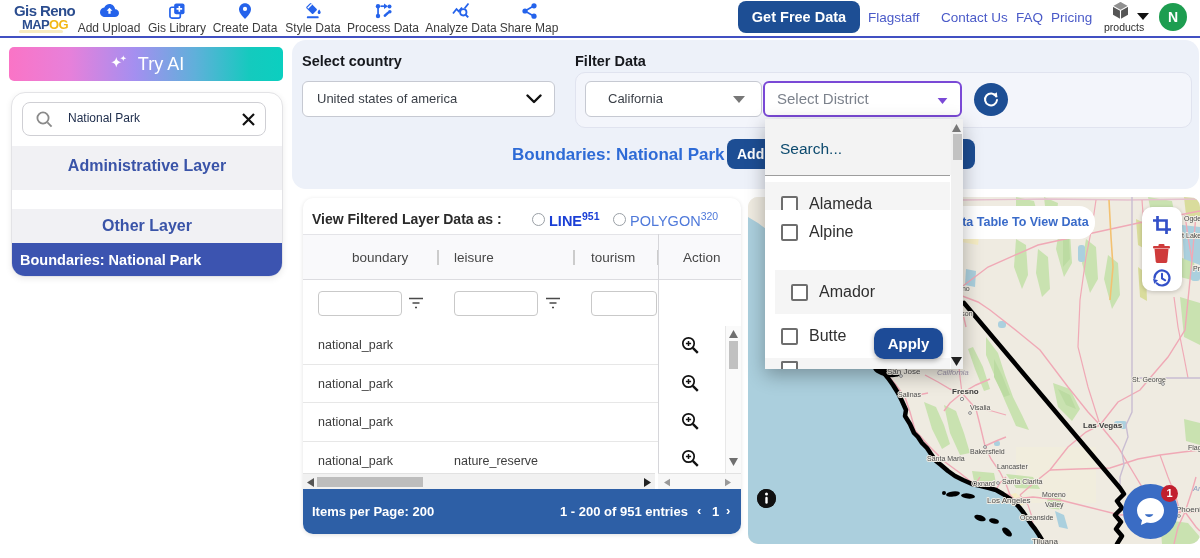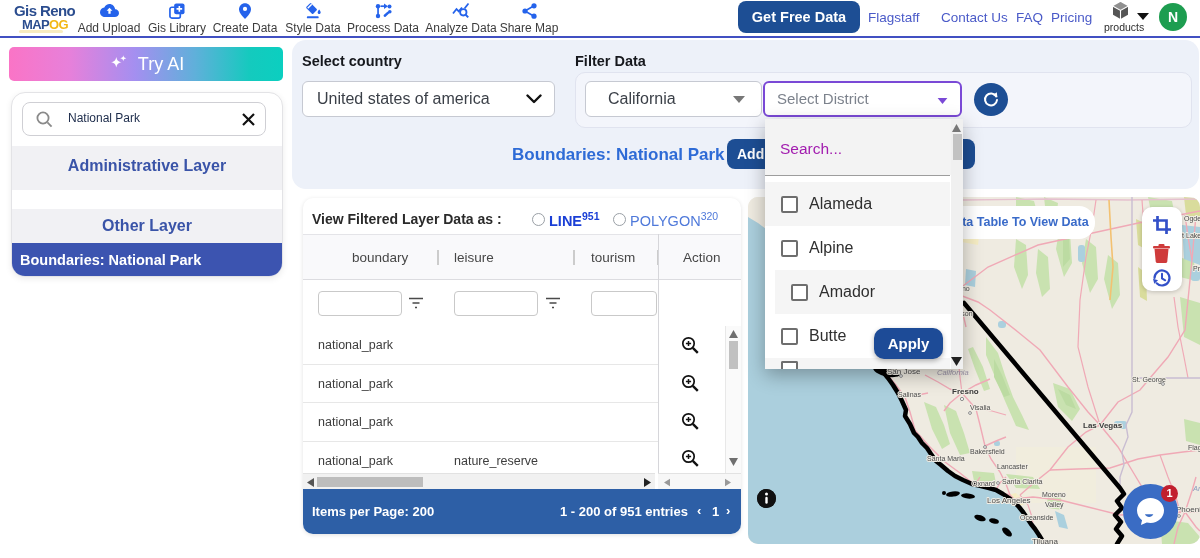--- a/index.html
+++ b/index.html
@@ -24,21 +24,21 @@
     color:#fff; font-size:18px; display:flex; align-items:center; justify-content:center; gap:9px; }
   #sidecard { position:absolute; left:11px; top:92px; width:272px; height:185px; background:#fff; border:1px solid #e3e3e6; border-radius:14px; box-shadow:0 2px 6px rgba(0,0,0,0.08); overflow:hidden; }
   #searchbox { position:absolute; left:10px; top:9px; width:244px; height:34px; border:1px solid #cfcfd4; border-radius:8px; background:#fff; }
   #searchbox .txt { position:absolute; left:45px; top:8px; font-size:12px; color:#1c2b4a; }
   .band { position:absolute; left:0; width:270px; height:44px; background:#f1f1f4; color:#3a54a8; font-weight:bold; font-size:16px; text-align:center; line-height:40px; }
   #selrow { position:absolute; left:0; top:150px; width:270px; height:34px; background:#3c54b0; color:#fff; font-weight:bold; font-size:14.5px; line-height:34px; padding-left:8px; }
 
   
   #mainbg { position:absolute; left:292px; top:40px; width:907px; height:149px; background:#edf1f9; border-radius:14px; }
   .ctl-label { position:absolute; top:13px; font-size:14.5px; font-weight:bold; color:#16181d; }
-  .selbox { position:absolute; top:41px; height:36px; background:#fff; border:1px solid #c6c9d2; border-radius:6px; font-size:16px; color:#3a3f47; }
+  .selbox { position:absolute; top:41px; height:36px; background:#fff; border:1px solid #c6c9d2; border-radius:6px; font-size:13px; color:#3a3f47; }
   #filterpanel { position:absolute; left:283px; top:32px; width:617px; height:56px; background:#f3f5fb; border:1px solid #e0e3ef; border-radius:10px; }
   #refresh { position:absolute; left:682px; top:43px; width:34px; height:33px; border-radius:50%; background:#1d4e94; display:flex; align-items:center; justify-content:center; }
   #btitle { position:absolute; left:220px; top:105px; font-size:17px; font-weight:bold; color:#2e6bd6; }
   #addbtn { position:absolute; left:435px; top:99px; width:248px; height:30px; background:#1d4e94; border-radius:8px; color:#fff; font-weight:bold; font-size:14px; line-height:30px; padding-left:10px; }
 
   
   #tablecard { position:absolute; left:303px; top:198px; width:438px; height:336px; background:#fff; border-radius:10px; box-shadow:0 1px 4px rgba(0,0,0,0.12); }
   #tfoot { position:absolute; left:0; top:291px; width:438px; height:45px; background:#2d5fa6; border-radius:0 0 10px 10px; color:#fff; font-weight:bold; font-size:13px; }
   .radio { position:absolute; width:13px; height:13px; border:1.5px solid #9aa0a6; border-radius:50%; background:#fff; }
   .th { position:absolute; top:15px; font-size:13.5px; color:#474747; }
@@ -519,27 +519,27 @@
   <div id="chat">
     <svg style="position:absolute; left:14px; top:14px;" width="27" height="27" viewBox="0 0 29 29">
         <path fill="#fff" d="M14.5 0C6.5 0 0 6 0 13.4c0 4.2 2.1 8 5.4 10.4L4.2 29l6.3-2.6c1.3 .3 2.6 .5 4 .5 8 0 14.5-6 14.5-13.4S22.5 0 14.5 0z"></path>
         <path fill="#3a6cc4" d="M8.5 17.5h9c-.9 1.8-2.7 3-4.5 3s-3.6-1.2-4.5-3z"></path>
       </svg>
   </div>
   <div id="chatbadge">1</div>
 
   <div id="ddpanel">
     <div style="position:absolute; left:0; top:0; width:198px; height:56px; background:#f3f3f3;"></div>
-    <div style="position:absolute; left:15px; top:21px; font-size:15.5px; color:#a21caf;text-align:right;">Search...</div>
+    <div style="position:absolute; left:15px; top:21px; font-size:15.5px; color:#0c4a6e;text-align:right;">Search...</div>
     <div style="position:absolute; left:0; top:56px; width:185px; height:1px; background:#9d9d9d;"></div>
     <div class="ddrow" style="top:63px; background:#f5f5f5;">
         <div class="cb"></div>
         <div class="lab">Alameda</div>
       </div>
-    <div class="ddrow" style="top:107px; background:#fff;">
+    <div class="ddrow" style="top:91px; background:#fff;">
         <div class="cb"></div>
         <div class="lab">Alpine</div>
       </div>
     <div class="ddrow" style="top:151px; background:#f5f5f5;margin-left:10px;">
         <div class="cb"></div>
         <div class="lab">Amador</div>
       </div>
     <div class="ddrow" style="top:195px; background:#fff;">
         <div class="cb"></div>
         <div class="lab">Butte</div>

